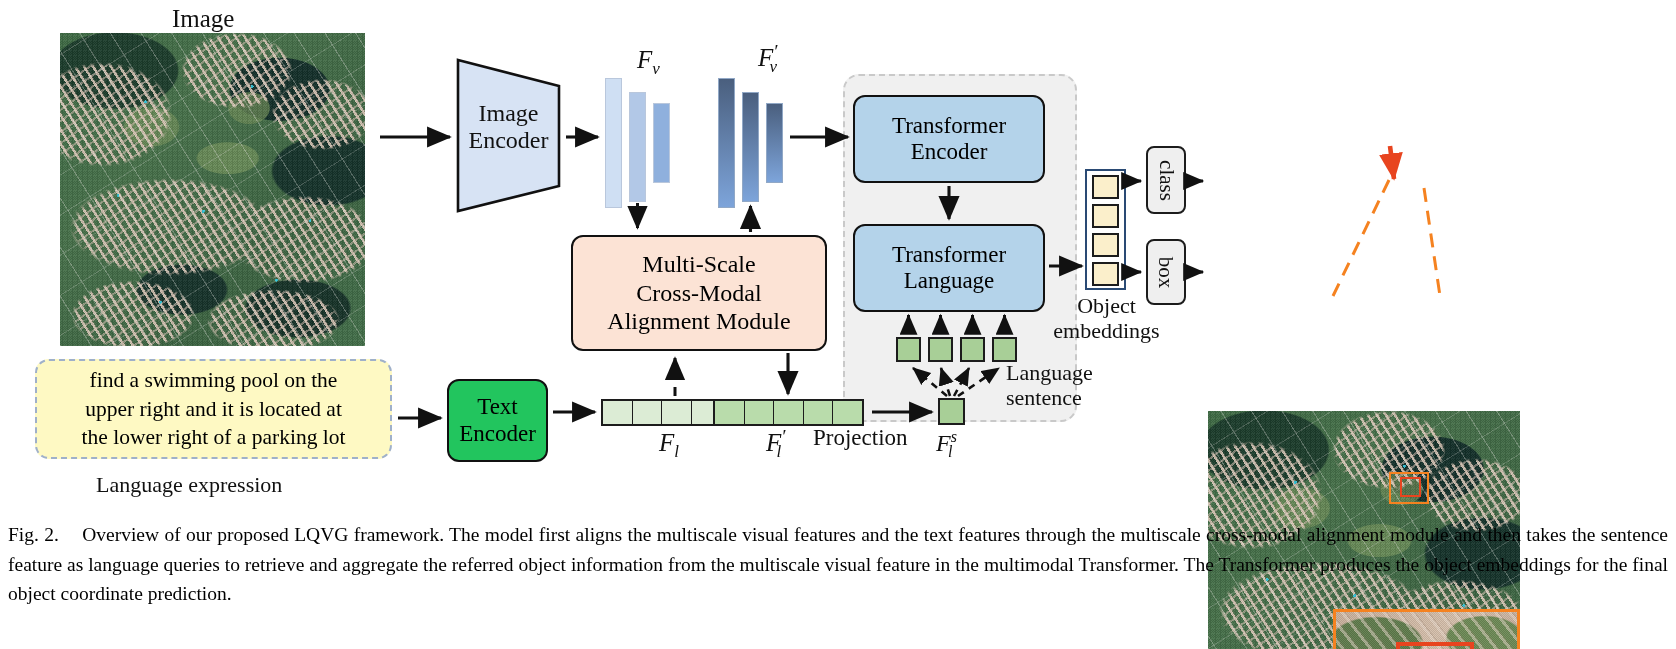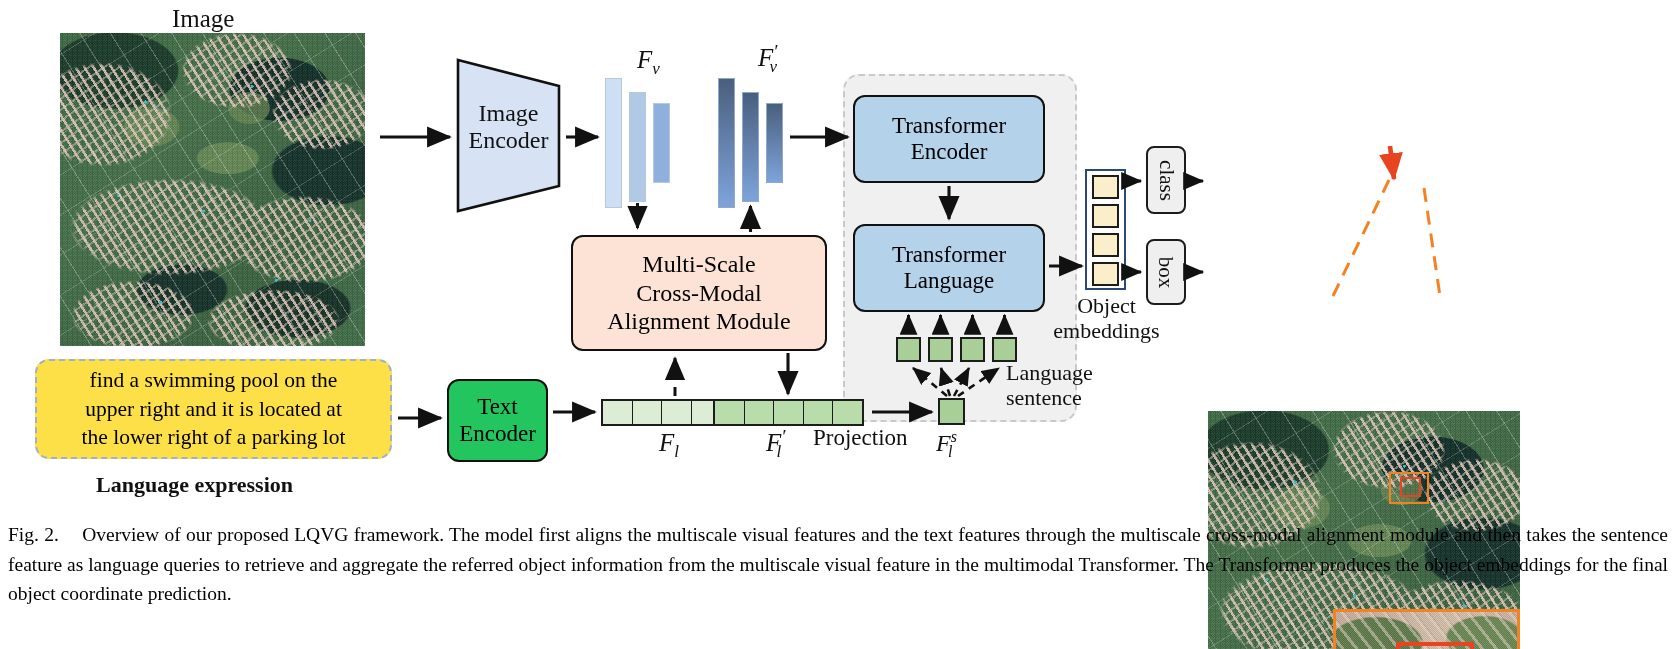--- a/index.html
+++ b/index.html
@@ -88,28 +88,28 @@
 
   <div class="sat abs" style="left:60px;top:33px;width:305px;height:313px;">
     <div class="layer g1"></div>
       <div class="layer g2"></div>
     <div class="houses"></div>
       <div class="roads"></div>
       <div class="pools"></div>
       <div class="noise"></div>
   </div>
 
-  <div class="dashbox" style="left:35px;top:359px;width:357px;height:100px;background:#fde047;">
+  <div class="dashbox" style="left:35px;top:359px;width:357px;height:100px;background:#fef9c3;">
     <div style="font-size:21.5px;line-height:1.32;">
       <div>find a swimming pool on the</div>
       <div>upper right and it is located at</div>
       <div>the lower right of a parking lot</div>
     </div>
   </div>
-  <div class="lbl abs" style="left:96px;top:472px;font-size:22px;font-weight:bold;">Language expression</div>
+  <div class="lbl abs" style="left:96px;top:472px;font-size:22px;">Language expression</div>
 
   <div class="trap" style="left:456px;top:58px;width:105px;height:155px;">
     <svg width="105" height="155" style="display:block;overflow:visible;">
       <polygon points="2,2 103,28 103,128 2,153" fill="#d7e3f4" stroke="#111" stroke-width="2.6"></polygon>
     </svg>
   </div>
   <div class="lbl abs" style="left:456px;top:100px;width:105px;text-align:center;font-size:24px;line-height:1.14;">
     <div>Image</div>
     <div>Encoder</div>
   </div>

